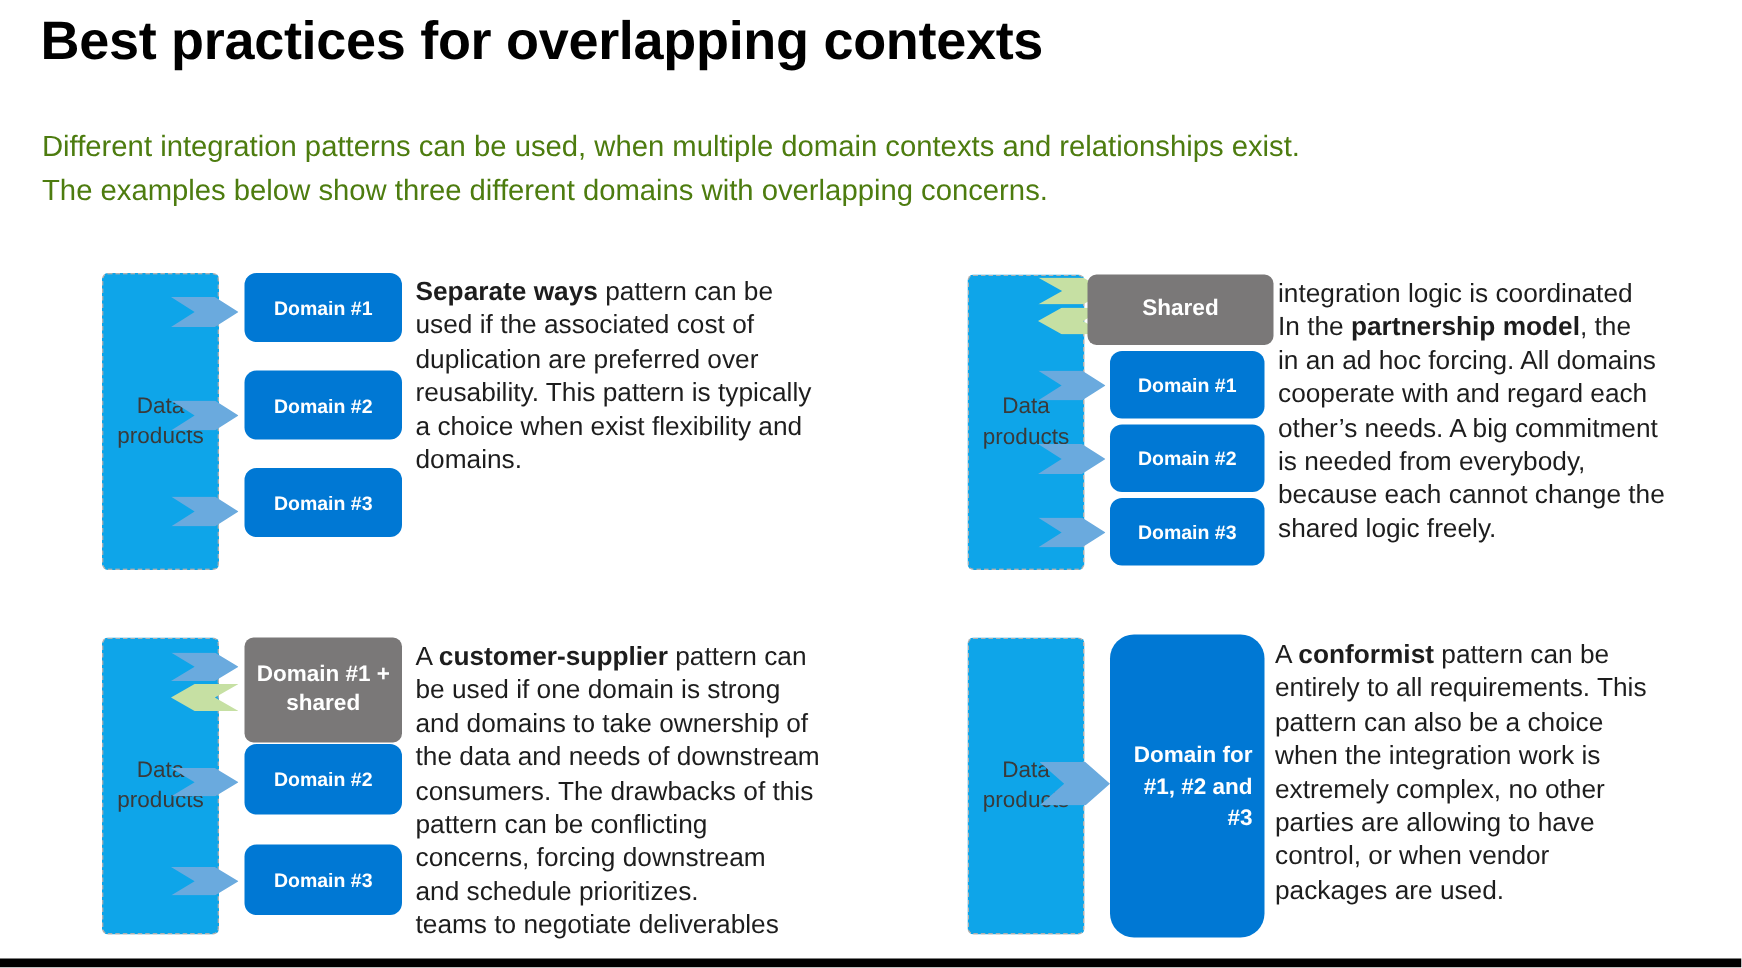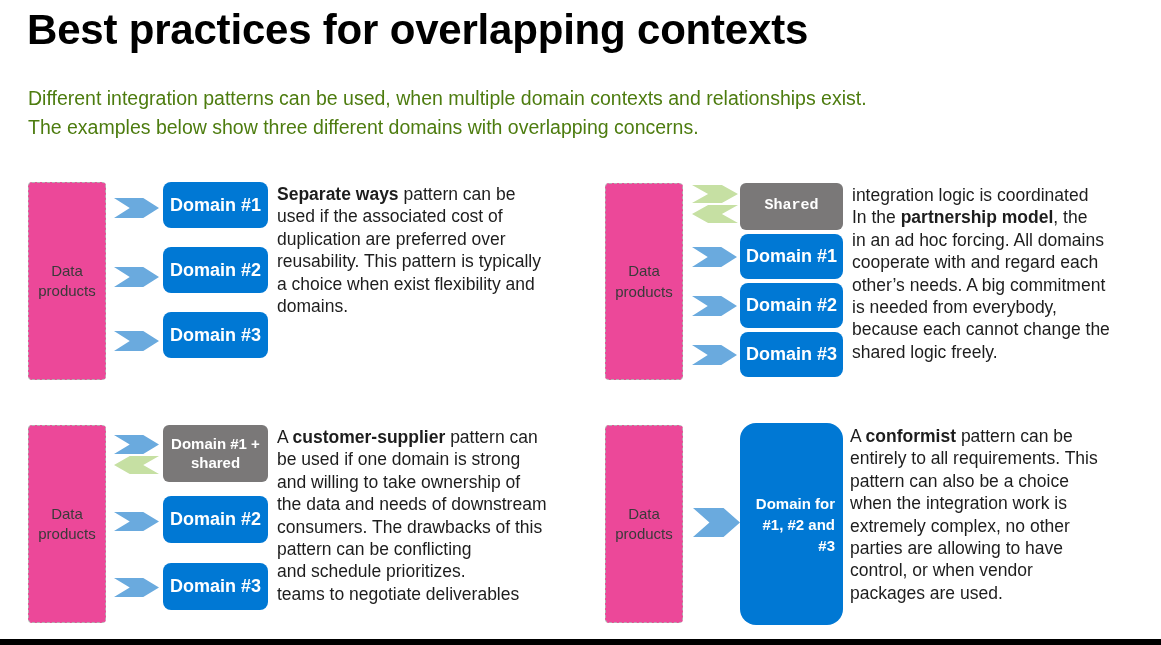--- a/index.html
+++ b/index.html
@@ -2,53 +2,53 @@
 <html><head>
 <meta charset="utf-8">
 <style>
   html,body{margin:0;padding:0;}
   body{
     width:1161px;height:645px;position:relative;overflow:hidden;
     background:#ffffff;font-family:"Liberation Sans",sans-serif;
   }
   .slide-title{
     position:absolute;left:27px;top:6px;
-    font-size:42px;font-weight:600;color:#000;letter-spacing:-0.2px;
+    font-size:36px;font-weight:600;color:#000;letter-spacing:-0.2px;
     white-space:nowrap;
   }
   .intro{
     position:absolute;left:28px;top:84px;
     font-size:19.5px;line-height:29px;color:#4d7c0f;white-space:nowrap;
   }
   .q{position:absolute;}
   #q1{left:28px;top:182px;width:545px;height:205px;}
   #q2{left:605px;top:183px;width:556px;height:205px;}
   #q3{left:28px;top:425px;width:545px;height:220px;}
   #q4{left:605px;top:423px;width:556px;height:212px;}
 
   .databox{
     position:absolute;width:78px;box-sizing:border-box;
-    background:#ec4899;border:1.5px dashed #b0b0b0;border-radius:4px;
+    background:#0ea5e9;border:1.5px dashed #b0b0b0;border-radius:4px;
     display:flex;align-items:center;justify-content:center;text-align:center;
-    font-size:15px;color:#3a3a3a;line-height:1.35;padding:16px;
+    font-size:15px;color:#3a3a3a;line-height:1.35;padding:16px;margin-left:40px;
   }
   #q1 .databox{left:0;top:0;height:198px;}
   #q2 .databox{left:0;top:0;height:197px;}
   #q3 .databox{left:0;top:0;height:198px;}
   #q4 .databox{left:0;top:2px;height:198px;}
 
   .chev{position:absolute;}
   .blue{background:#6aaade;}
   .green{background:#c6e0a3;}
   .right{clip-path:polygon(0 0,65% 0,100% 50%,65% 100%,0 100%,35% 50%);}
   .left{clip-path:polygon(100% 0,35% 0,0 50%,35% 100%,100% 100%,65% 50%);}
 
   .dom{
     position:absolute;width:105px;height:46px;background:#0078d4;border-radius:8px;
-    color:#fff;font-weight:700;font-size:18px;
+    color:#fff;font-weight:700;font-size:13px;
     display:flex;align-items:center;justify-content:center;text-align:center;
   }
   .graybox{
     position:absolute;background:#7a7878;border-radius:6px;
     color:#fff;font-weight:700;font-size:15px;
     display:flex;align-items:center;justify-content:center;
     text-align:center;line-height:1.25;padding:0 6px;box-sizing:border-box;
   }
   .bigbox{
     position:absolute;background:#0078d4;border-radius:16px;
@@ -65,30 +65,30 @@
   #q1 .d2{left:135px;top:65px;}
   #q1 .d3{left:135px;top:130px;}
   #q1 .desc{left:249px;top:1px;}
 
   
   #q2 .g1{left:87px;top:2px;width:46px;height:18px;}
   #q2 .g2{left:87px;top:22px;width:46px;height:18px;}
   #q2 .c1{left:87px;top:64px;width:45px;height:20px;}
   #q2 .c2{left:87px;top:113px;width:45px;height:20px;}
   #q2 .c3{left:87px;top:162px;width:45px;height:20px;}
-  #q2 .shared{left:135px;top:0;width:103px;height:47px;font-family:Liberation Mono, monospace;}
+  #q2 .shared{left:120px;top:0;width:124px;height:47px;}
   #q2 .d1{left:135px;top:51px;width:103px;height:45px;}
   #q2 .d2{left:135px;top:100px;width:103px;height:45px;}
   #q2 .d3{left:135px;top:149px;width:103px;height:45px;}
   #q2 .desc{left:247px;top:1px;}
 
   
   #q3 .c1{left:86px;top:10px;width:45px;height:19px;}
   #q3 .g1{left:86px;top:31px;width:45px;height:18px;}
-  #q3 .combo{left:135px;top:0;width:105px;height:57px;}
+  #q3 .combo{left:135px;top:0;width:105px;height:70px;}
   #q3 .c2{left:86px;top:87px;width:45px;height:19px;}
   #q3 .d2{left:135px;top:71px;width:105px;height:47px;}
   #q3 .c3{left:86px;top:153px;width:45px;height:19px;}
   #q3 .d3{left:135px;top:138px;width:105px;height:47px;}
   #q3 .desc{left:249px;top:1px;}
 
   
   #q4 .bigchev{left:88px;top:85px;width:47px;height:29px;}
   #q4 .bigbox{left:135px;top:0;width:103px;height:202px;text-align:right;}
   #q4 .desc{left:245px;top:2px;}
@@ -163,24 +163,25 @@
   <div class="chev blue right c1"></div>
   <div class="chev green left g1"></div>
   <div class="graybox combo">Domain #1 + shared</div>
   <div class="chev blue right c2"></div>
   <div class="dom d2">Domain #2</div>
   <div class="chev blue right c3"></div>
   <div class="dom d3">Domain #3</div>
   <div class="desc">
     <div><span>A </span><b>customer-supplier</b><span> pattern can</span></div>
     <div>be used if one domain is strong</div>
-    <div>and willing to take ownership of</div>
+    <div>and domains to take ownership of</div>
     <div>the data and needs of downstream</div>
     <div>consumers. The drawbacks of this</div>
     <div>pattern can be conflicting</div>
+    <div>concerns, forcing downstream</div>
     <div>and schedule prioritizes.</div>
     <div>teams to negotiate deliverables</div>
   </div>
 </div>
 
 <div class="q" id="q4">
   <div class="databox">
     <span>Data products</span>
   </div>
   <div class="chev blue right bigchev"></div>

